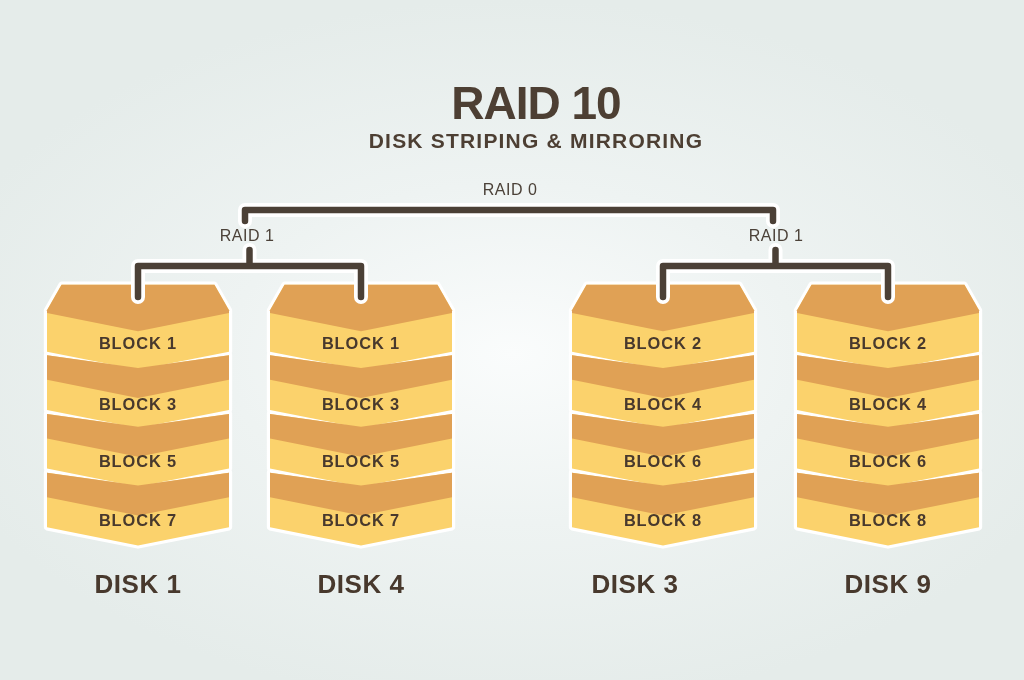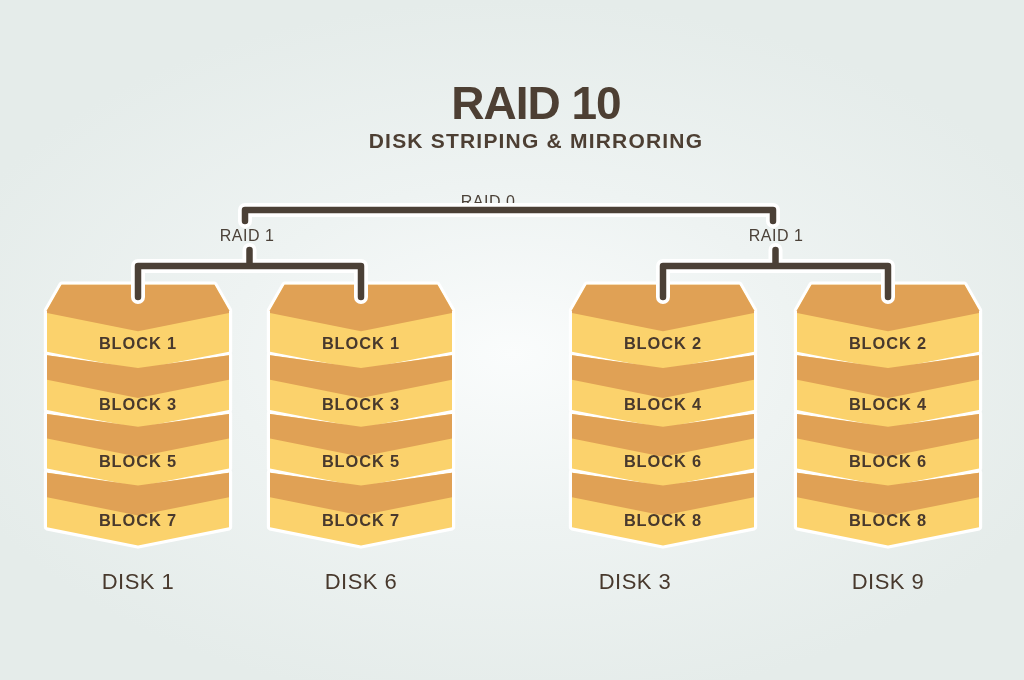--- a/index.html
+++ b/index.html
@@ -18,26 +18,26 @@
     color:var(--c-text_dark,#4d3f33);
   }
   .subtitle{
     top:129px;font-size:21px;font-weight:700;letter-spacing:1.2px;
     color:var(--c-text_dark,#4d3f33);
   }
   .raid-label{
     font-size:16px;font-weight:400;letter-spacing:.5px;
     color:var(--c-connector_text,#4b4138);text-align:center;width:200px;
   }
-  .raid0-label{top:181px;left:388px;margin-top:12px;}
+  .raid0-label{top:181px;left:410px;}
   .raid1-left{top:227px;left:147px;}
   .raid1-right{top:227px;left:676px;}
   .disk-label{
     top:569px;width:182px;text-align:center;
-    font-size:22px;font-weight:400;letter-spacing:.5px;
+    font-size:26px;font-weight:700;letter-spacing:.5px;
     color:var(--c-block_text,#48392d);
   }
   svg{overflow:visible;display:block;}
   .disk{top:282px;width:182px;height:264px;}
   .outline-path{fill:none;stroke:var(--c-outline,#ffffff);stroke-width:7;stroke-linejoin:round;}
   .body-path{fill:var(--c-platter_face,#fbd26c);}
   .top-path{fill:var(--c-platter_top,#e0a155);}
   .block-text{
     font-size:18px;font-weight:700;letter-spacing:1px;
     fill:var(--c-block_text,#48392d);
@@ -161,15 +161,15 @@
   <g>
     <path class="wire" d="M245,221 L245,210 L773,210 L773,221"></path>
     <path class="wire" d="M249.5,250 L249.5,263"></path>
     <path class="wire" d="M138,297 L138,266 L361,266 L361,297"></path>
     <path class="wire" d="M775.5,250 L775.5,263"></path>
     <path class="wire" d="M663,297 L663,266 L888,266 L888,297"></path>
   </g>
 </svg>
 
 <div class="abs disk-label" style="left:47px">DISK 1</div>
-<div class="abs disk-label" style="left:270px">DISK 6</div>
+<div class="abs disk-label" style="left:270px">DISK 4</div>
 <div class="abs disk-label" style="left:544px">DISK 3</div>
 <div class="abs disk-label" style="left:797px">DISK 9</div>
 
 </body></html>

